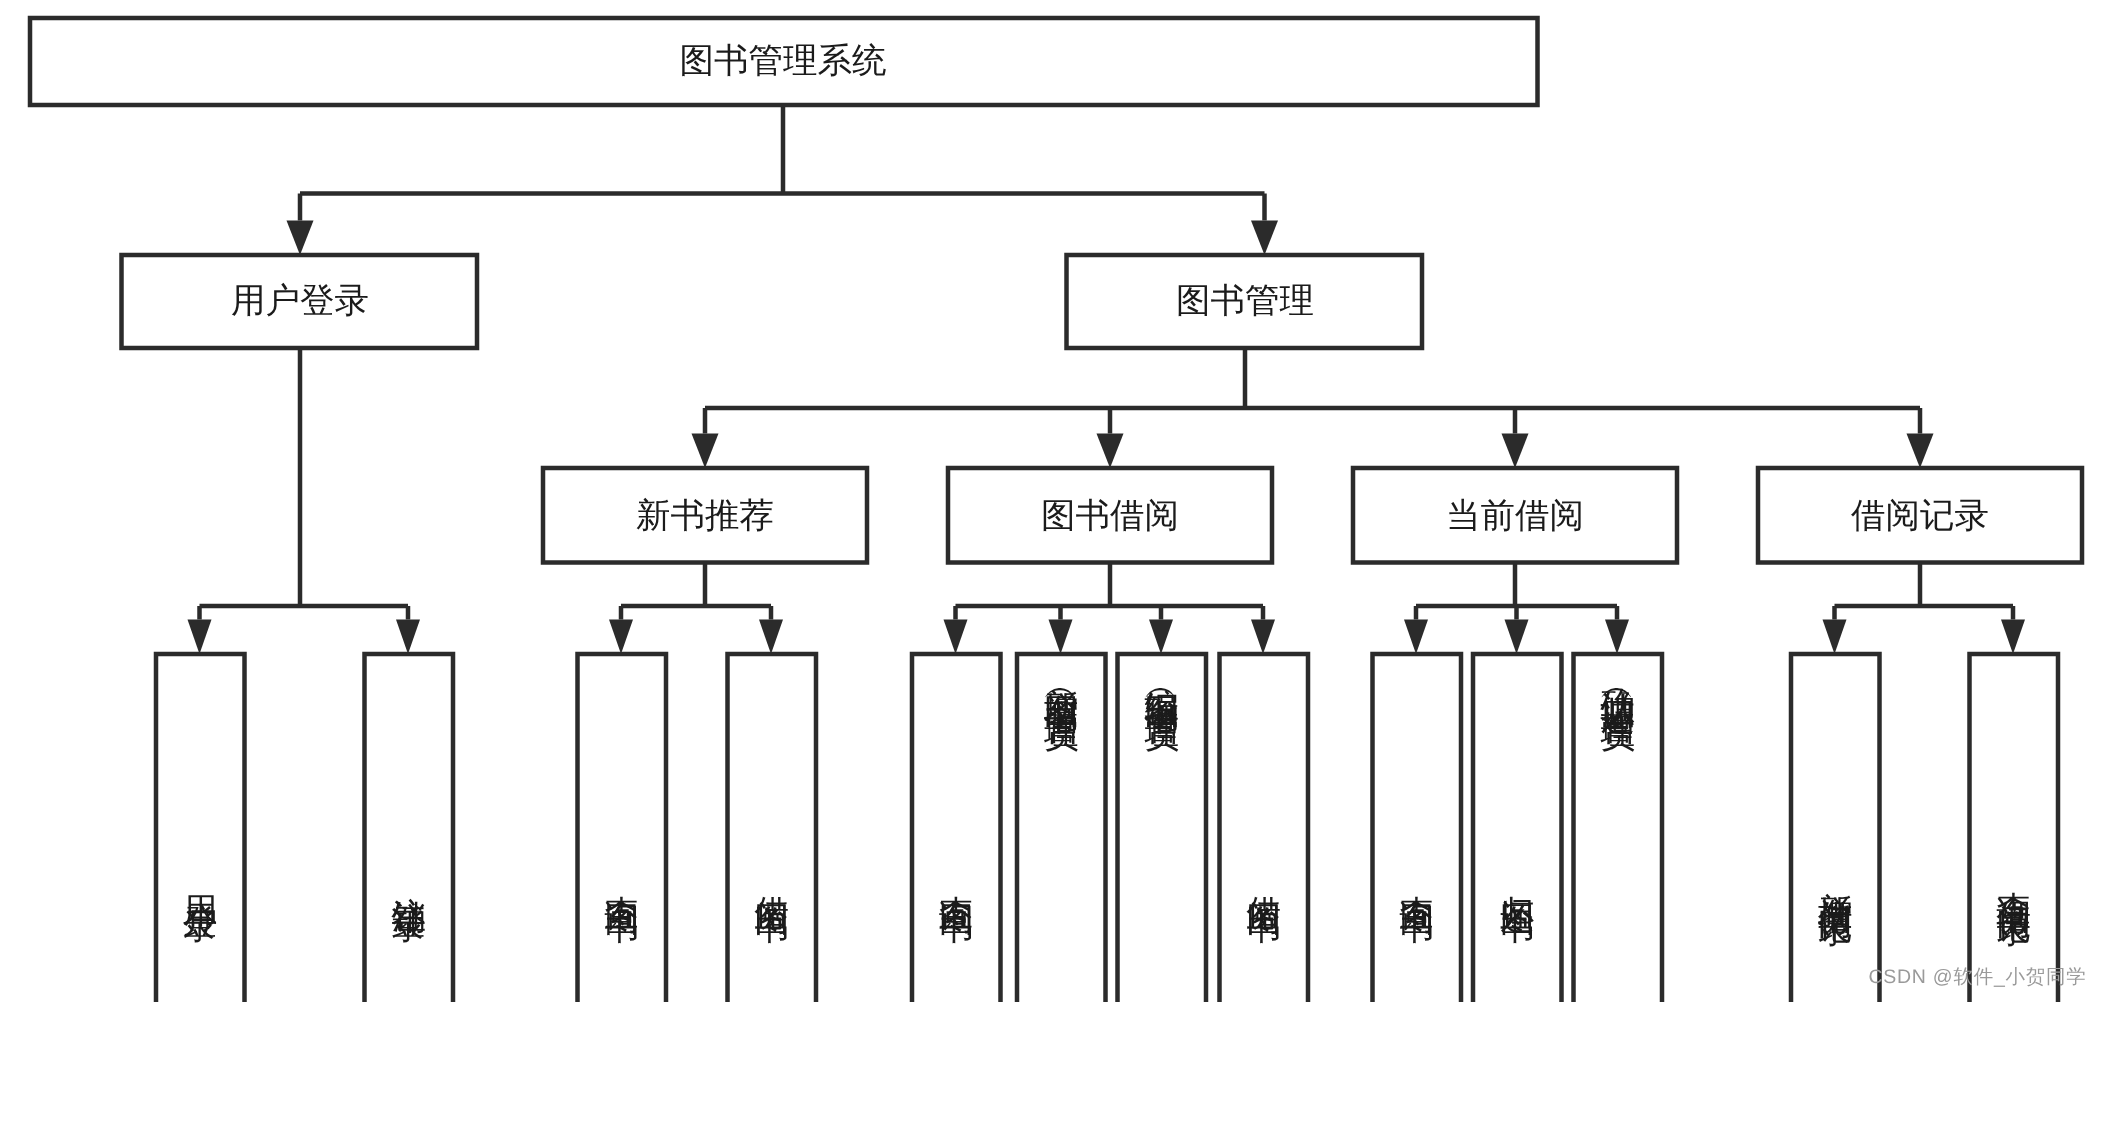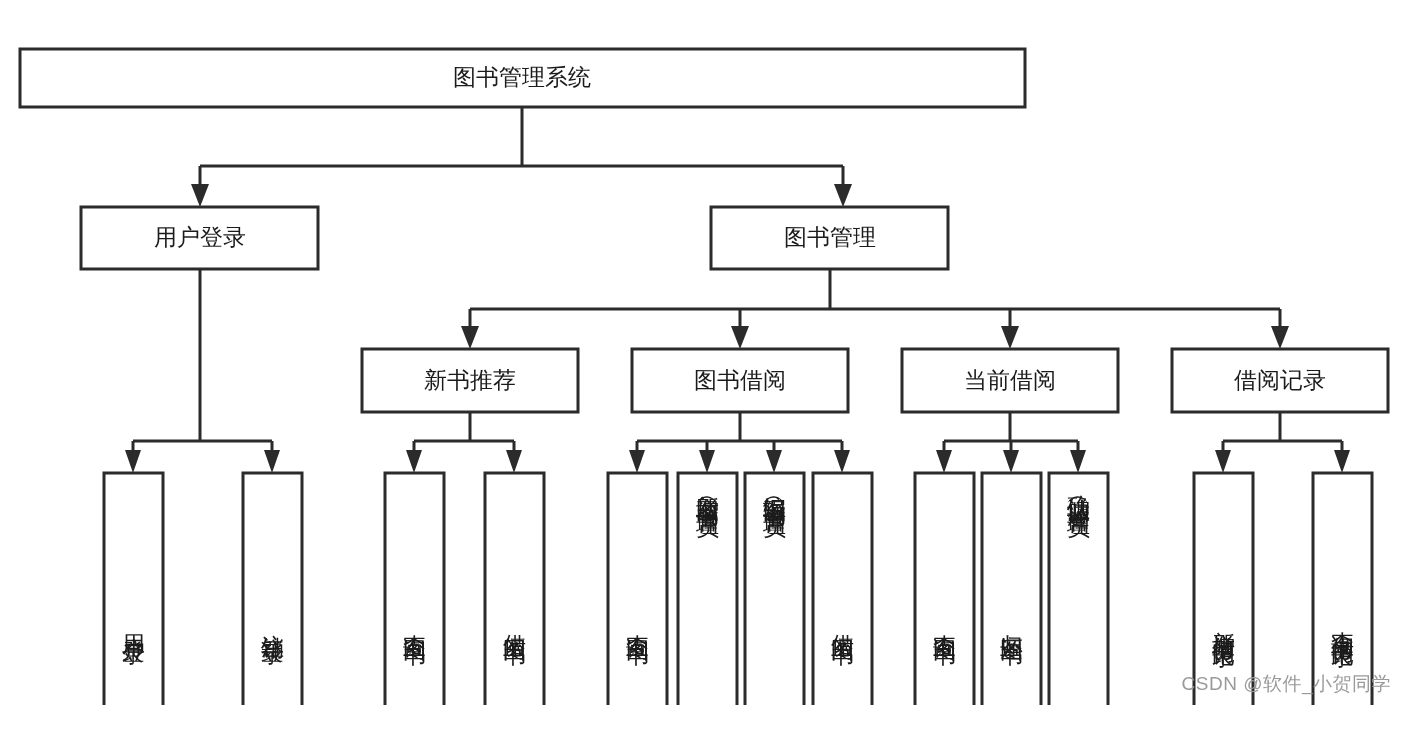--- a/index.html
+++ b/index.html
@@ -10,21 +10,20 @@
   }
   body {
     font-family: "Liberation Sans", "DejaVu Sans", sans-serif;
   }
   #diagram-root {
     position: relative;
     width: 1405px;
     height: 668px;
     background: #ffffff;
     overflow: hidden;
-    margin-top: 37px;
   }
   svg#flow-svg {
     position: absolute;
     left: 0;
     top: 0;
     width: 1405px;
     height: 747px;
     display: block;
   }
   .node-rect {
@@ -66,21 +65,21 @@
     letter-spacing: 3px;
     color: #1b1b1b;
     white-space: nowrap;
     text-align: center;
   }
   .watermark {
     position: absolute;
     right: 14px;
     bottom: 8px;
     font-family: "Liberation Sans", "DejaVu Sans", sans-serif;
-    font-size: 19px;
+    font-size: 13px;
     color: #9a9a9a;
     letter-spacing: 0.5px;
     white-space: nowrap;
     user-select: none;
   }
 </style>
 </head>
 <body>
 
 <div id="diagram-root">

